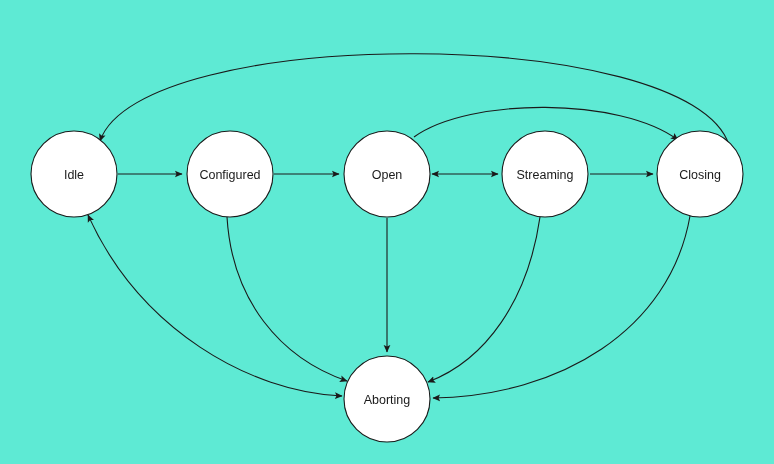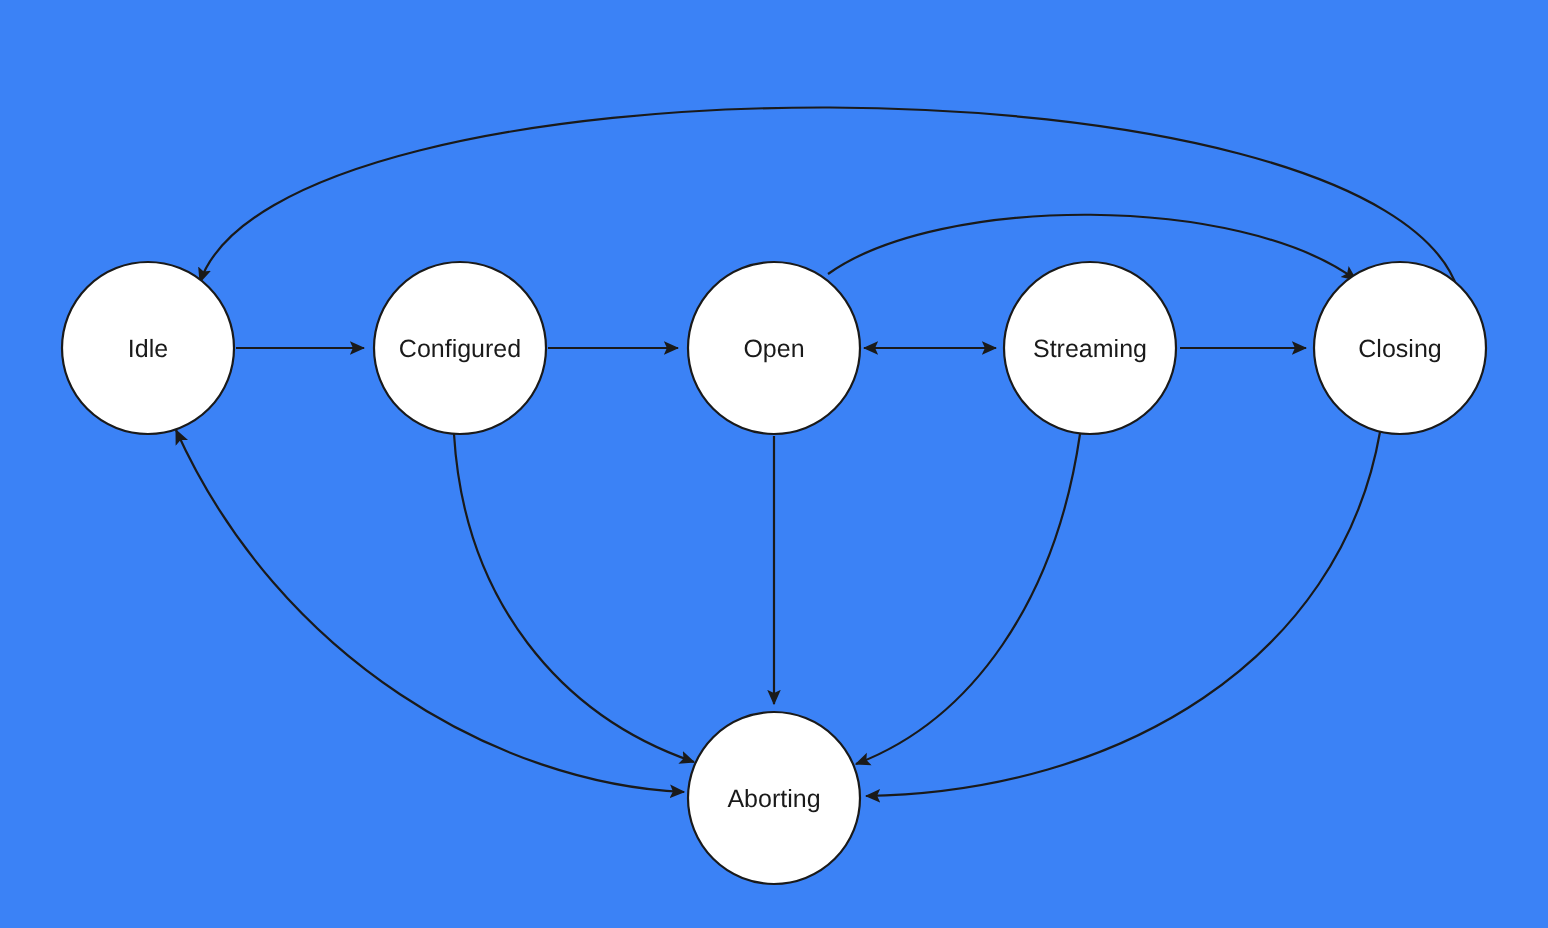--- a/index.html
+++ b/index.html
@@ -10,21 +10,21 @@
   body {
     width: 774px;
     height: 464px;
     font-family: "Liberation Sans", sans-serif;
     overflow: hidden;
   }
   #diagram-root {
     position: relative;
     width: 774px;
     height: 464px;
-    background: #3b82f6;
+    background: #5eead4;
   }
   svg#state-machine-svg {
     display: block;
     width: 774px;
     height: 464px;
   }
   .node-circle {
     fill: #ffffff;
     stroke: #1a1a1a;
     stroke-width: 1.1;

